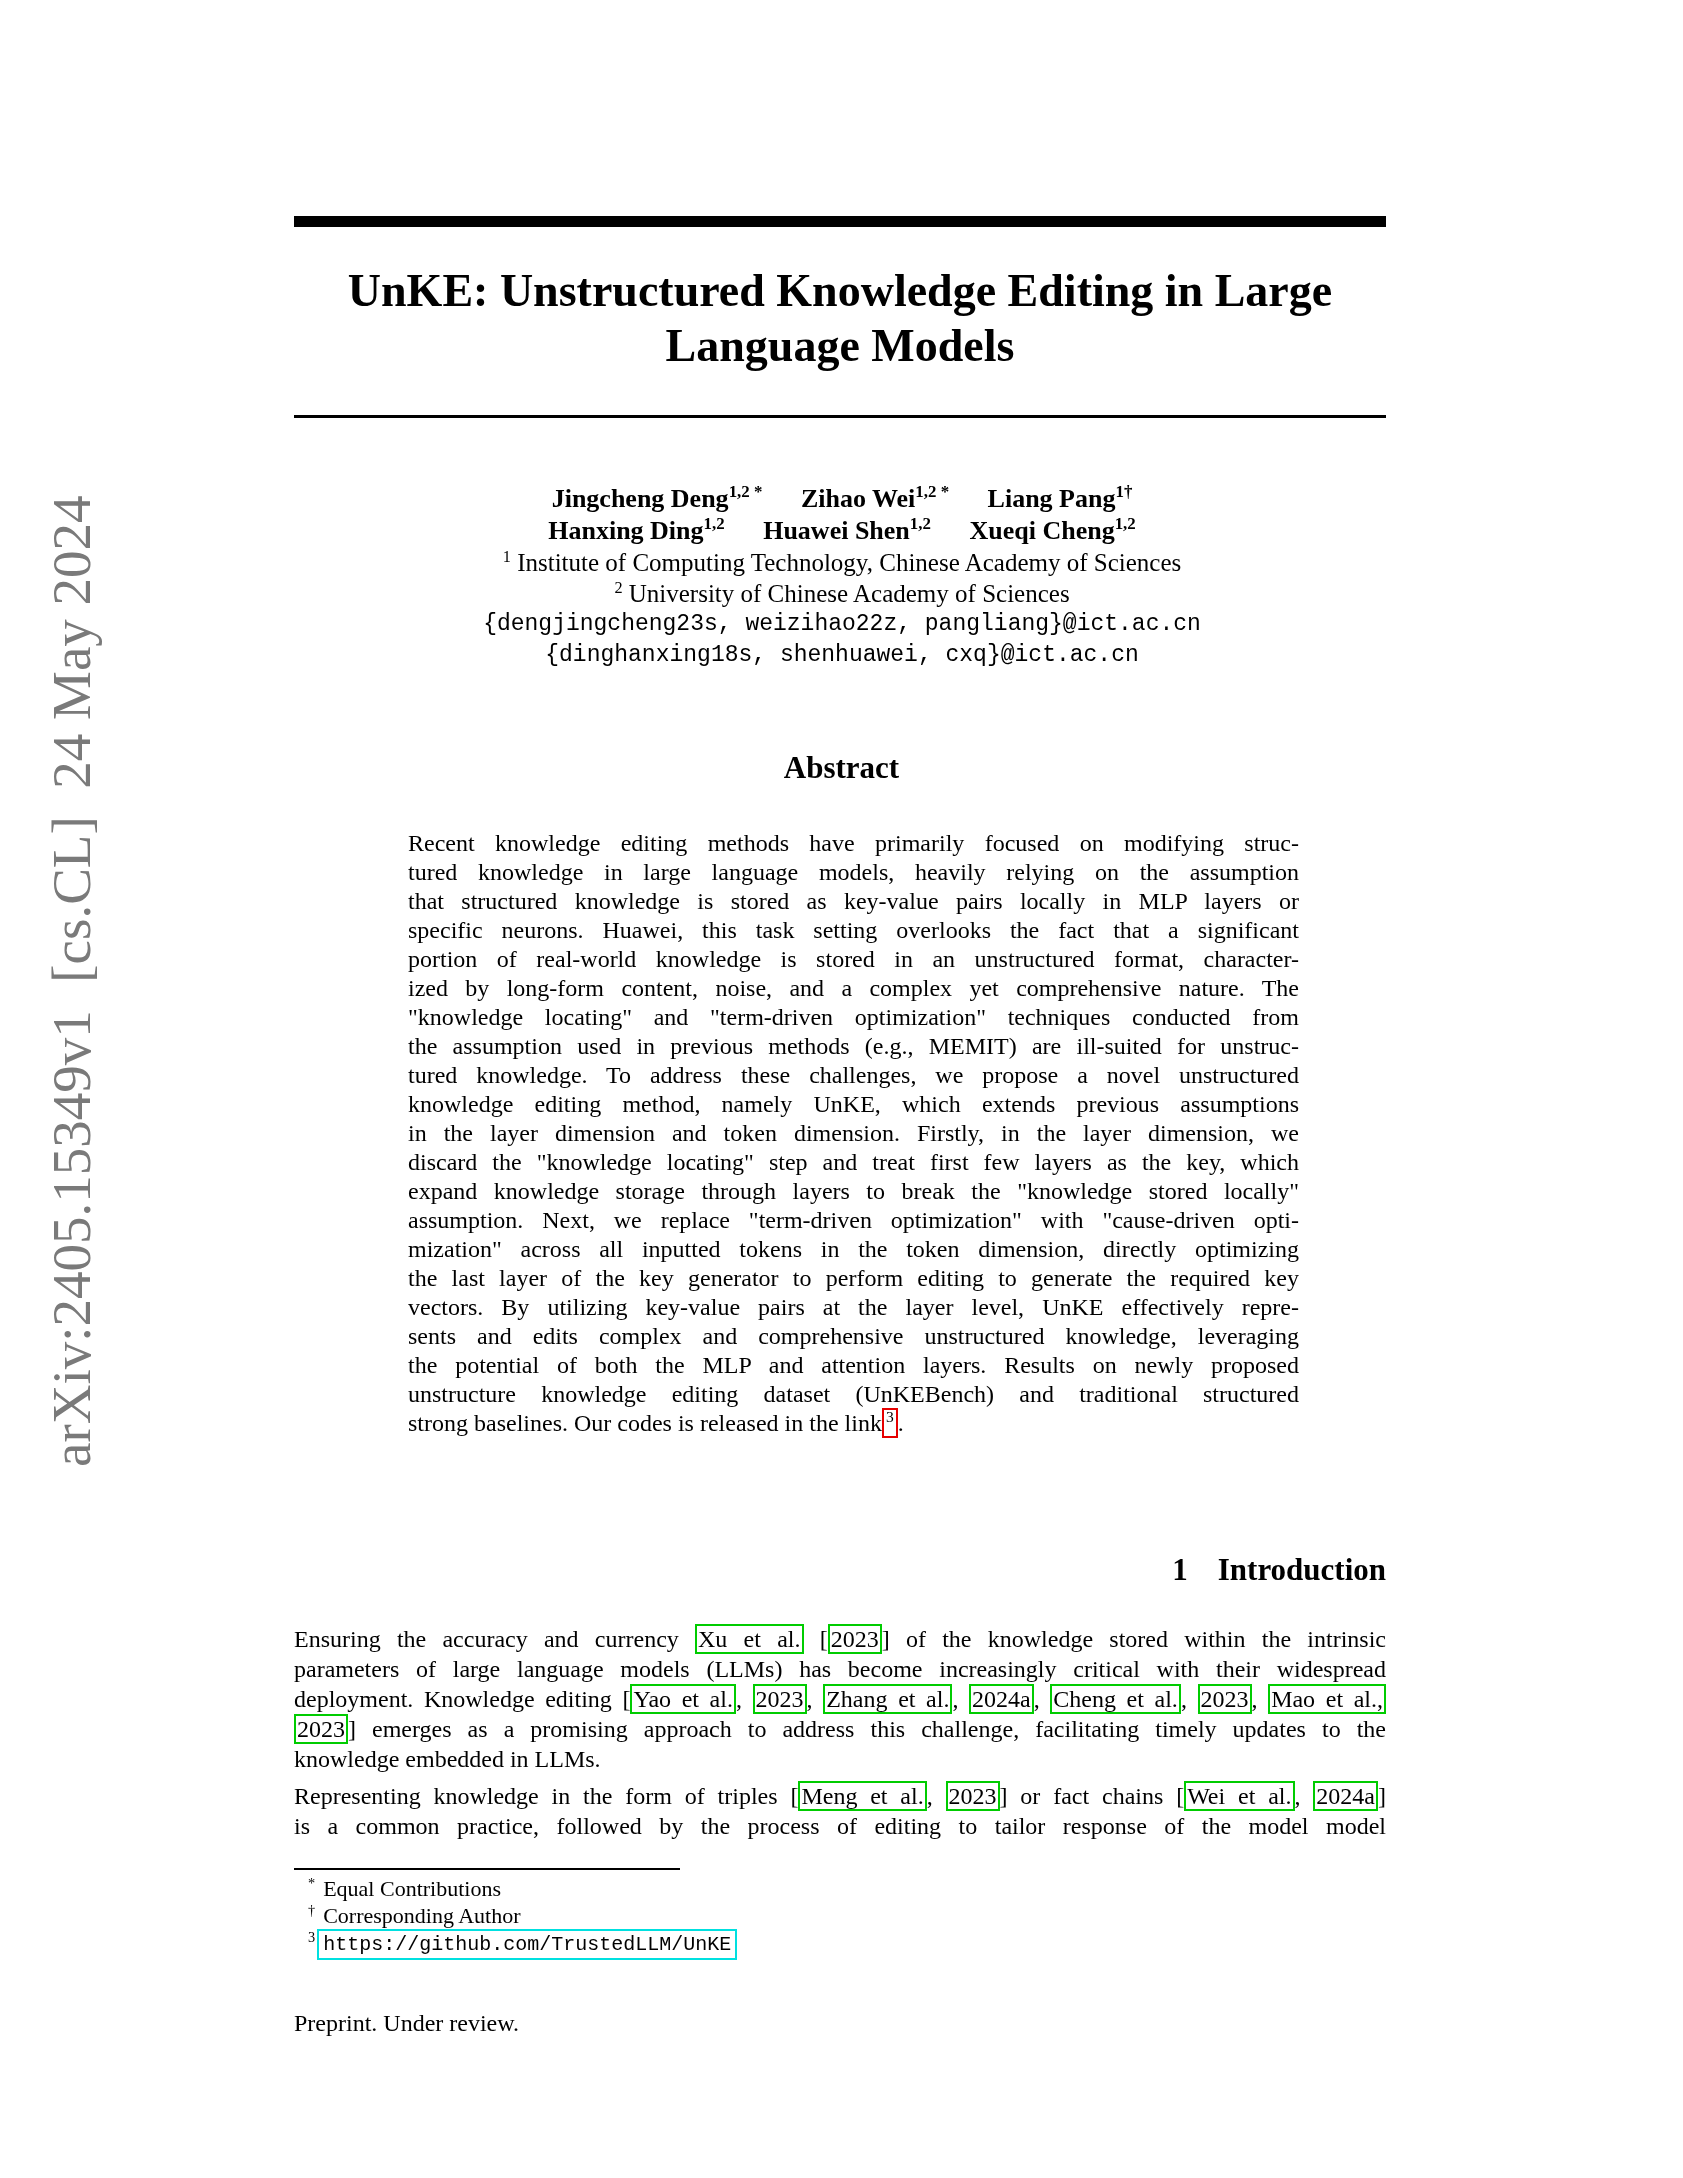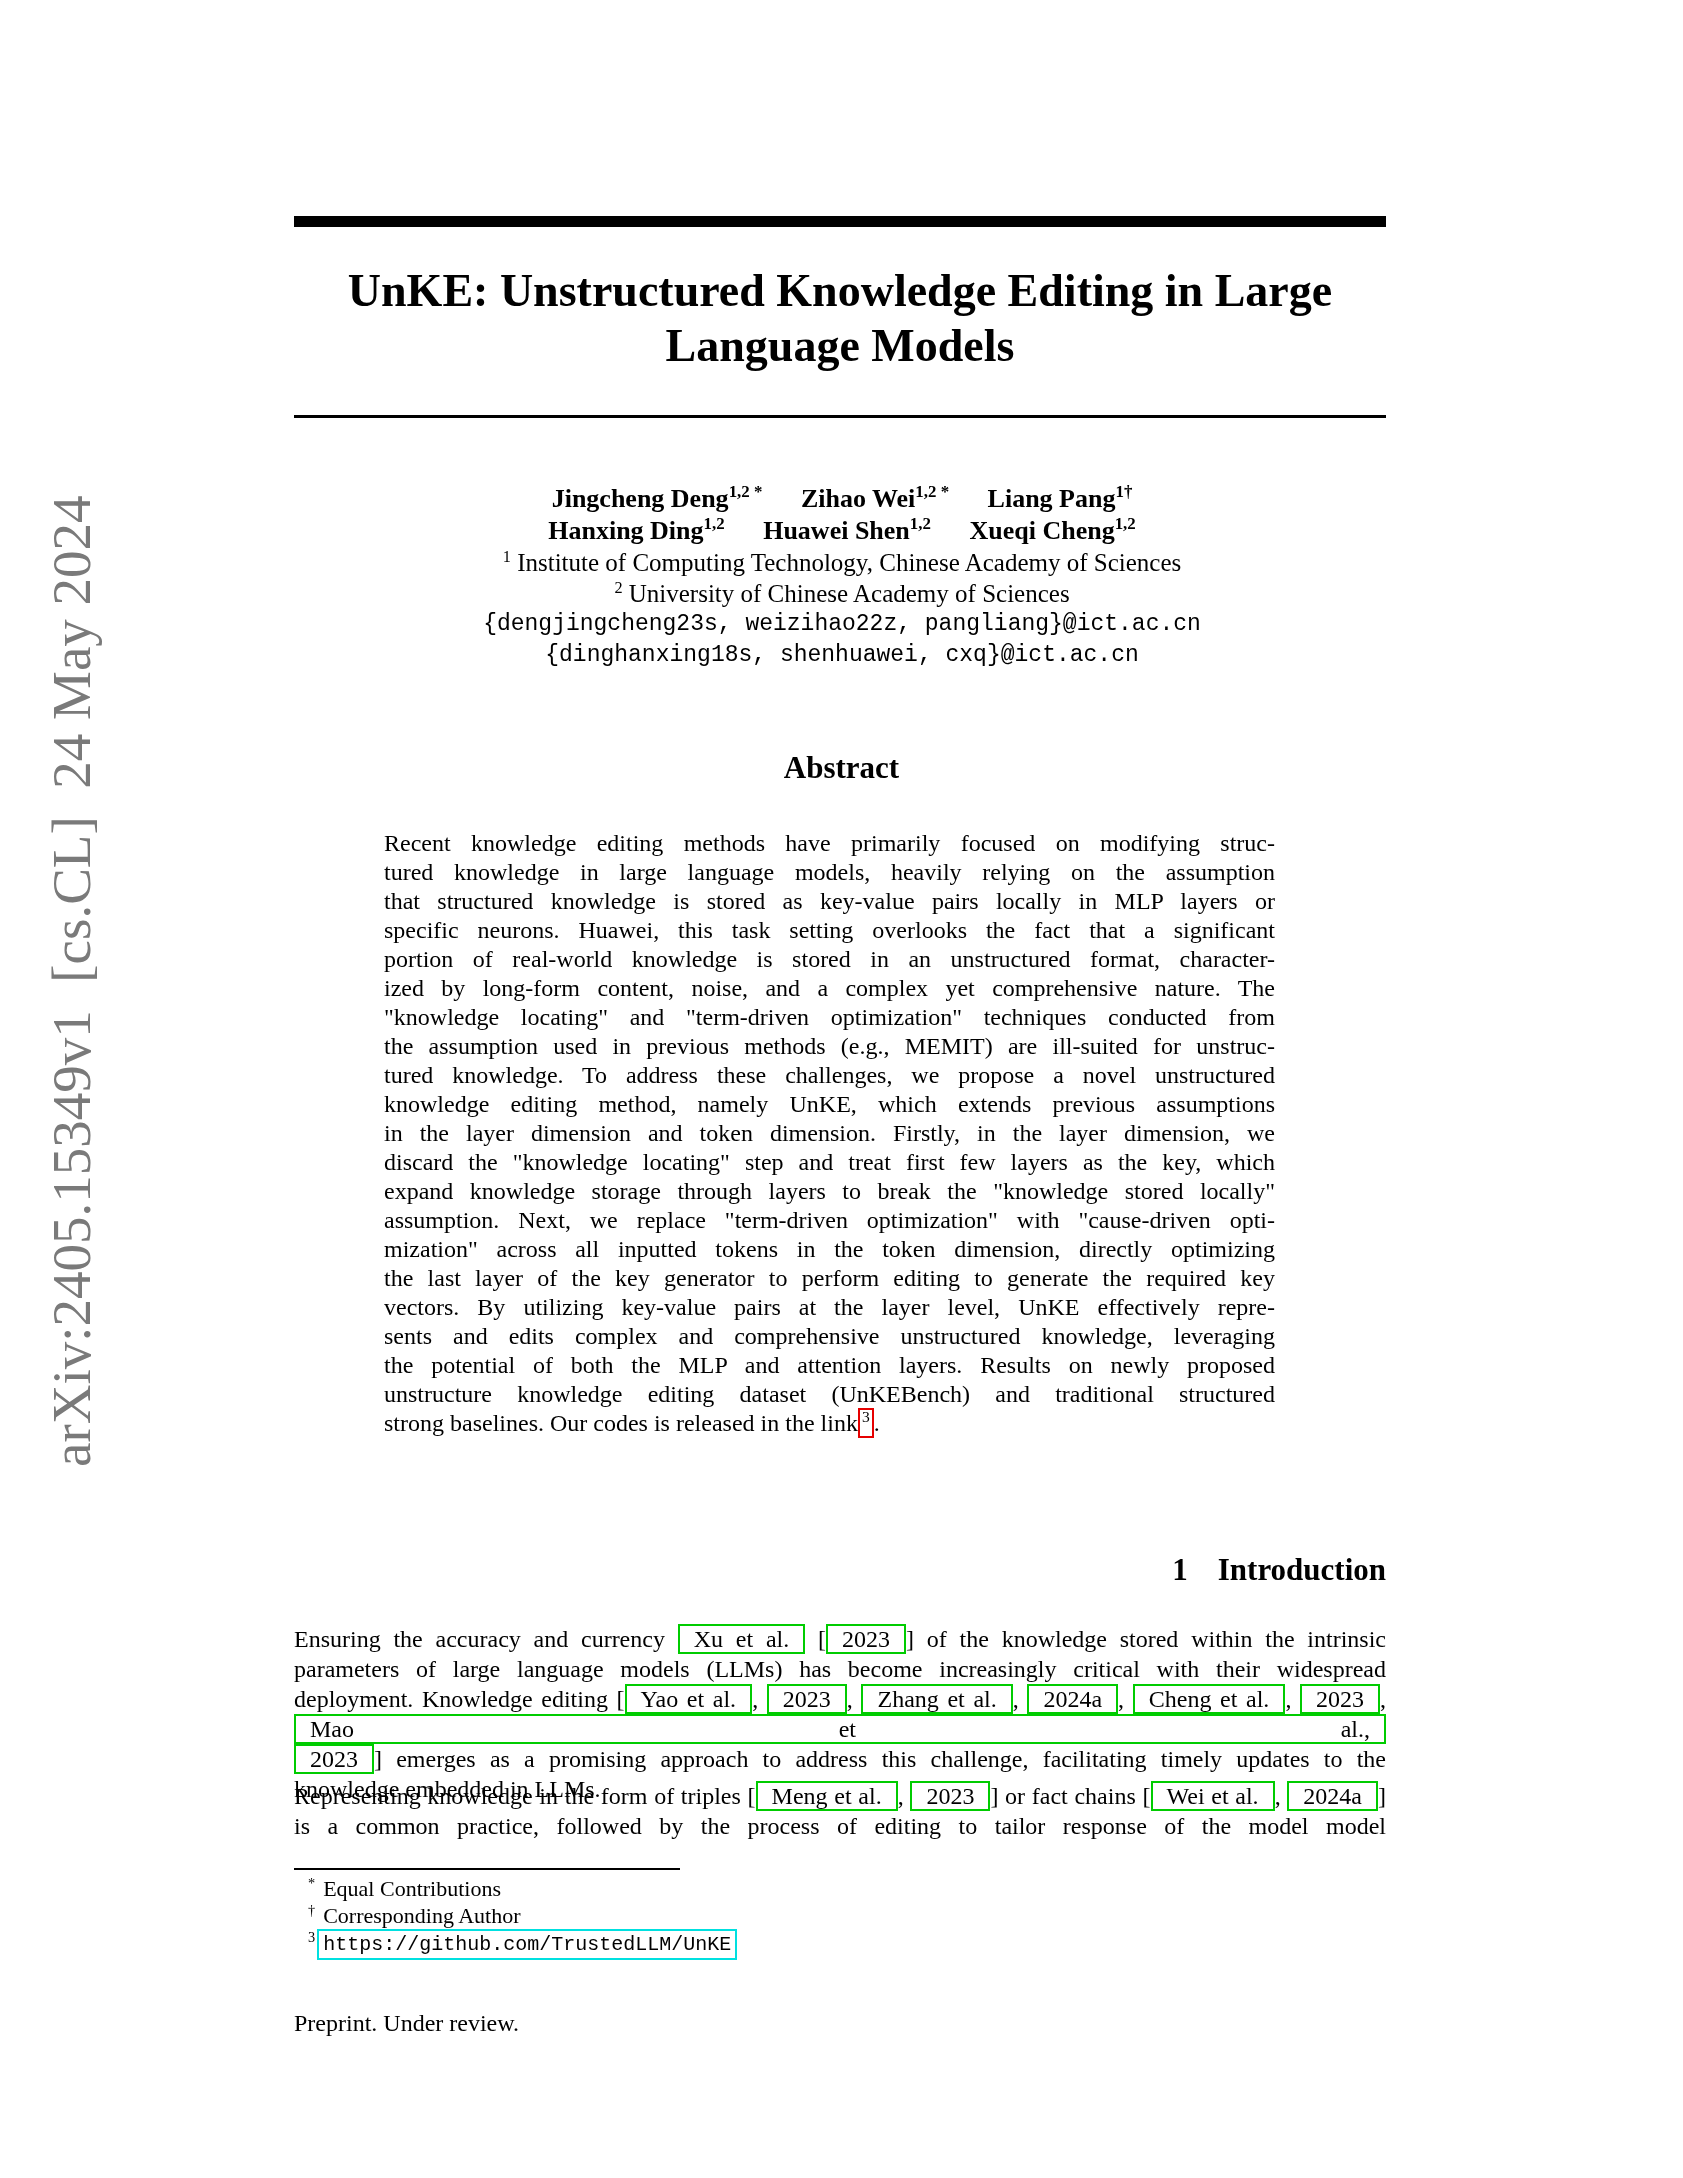--- a/index.html
+++ b/index.html
@@ -33,34 +33,34 @@
   .auth-row .auth { margin:0 16px; }
   .affil { font-size:25px; line-height:31px; font-weight:normal; }
   .email-row { font-family:"Liberation Mono","DejaVu Sans Mono",monospace;
     font-size:23px; line-height:31px; }
 
   sup { font-size:65%; line-height:0; vertical-align:super;margin-top:28px; }
 
   .abs-head { left:396px; top:750px; width:891px; text-align:center;
     font-size:31px; font-weight:bold; }
 
-  .abstract { left:384px; top:829px; width:891px; font-size:24px; }
+  .abstract { left:408px; top:829px; width:891px; font-size:24px; }
   .abstract .tline { line-height:29px; }
 
   .tline { text-align:justify; text-align-last:justify; white-space:normal; }
   .end-left .tline:last-child { text-align-last:left; }
 
   .sec-head { left:294px; top:1552px; width:1092px; font-size:31px; font-weight:bold;text-align:right; }
   .sec-head .num { margin-right:30px; }
 
   .body-par { left:294px; top:1624px; width:1092px; font-size:24px; }
   .body-par .tline { line-height:30px; }
   .par2 { top:1781px; }
 
-  .box { border:2px solid; padding:0 14px; }
+  .box { border:2px solid; padding:0 1px; }
   .box-cite { border-color:var(--citation-box,#00cc00); }
   .box-url  { border-color:var(--url-box,#00e0e0); padding:2px 4px; }
   .box-ref  { border-color:var(--ref-box,#e60000); padding:0 2px; }
 
   .footnotes { left:294px; top:1875px; width:1092px; font-size:22px; }
   .fn-line { display:block; line-height:27px; padding-left:22px; text-indent:-8px; }
   .fn-line sup { margin-right:8px; }
   .fn-line .mono { font-family:"Liberation Mono","DejaVu Sans Mono",monospace;
     font-size:20px; margin-left:-6px; }
 

